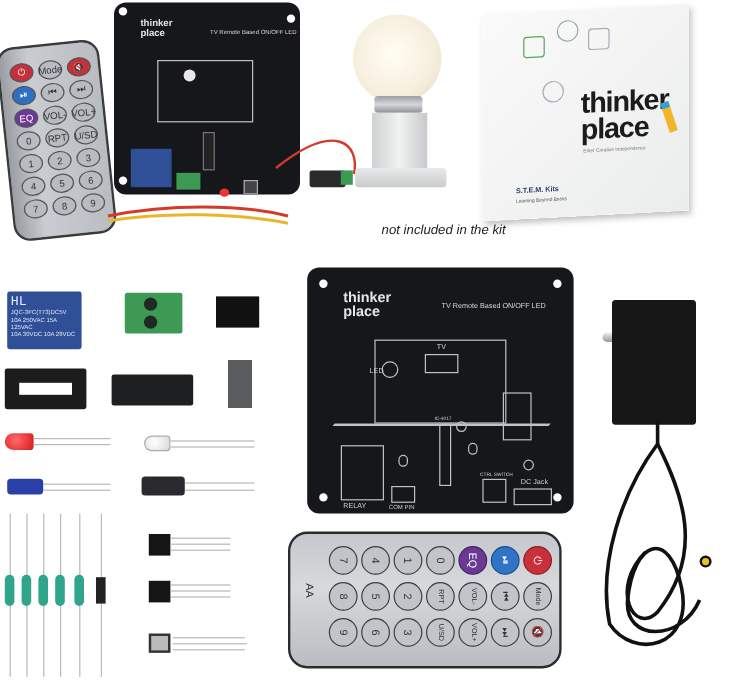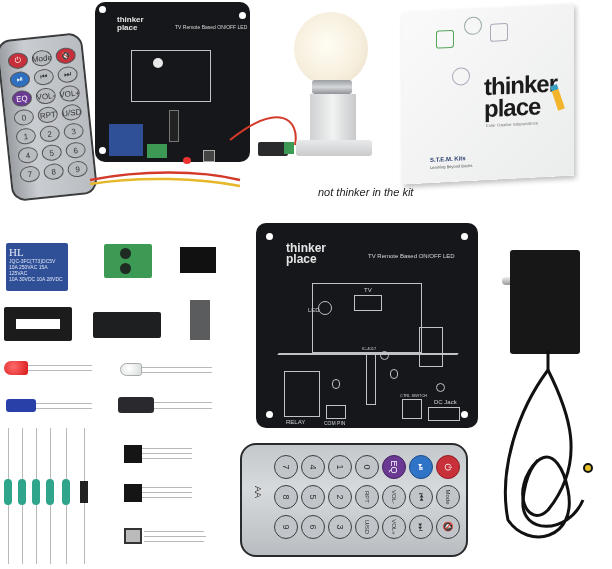--- a/index.html
+++ b/index.html
@@ -30,21 +30,21 @@
   
   .box { left: 402px; top: 8px; width: 172px; height: 172px; background: linear-gradient(135deg,#fafafa,#ebecec); box-shadow: 2px 3px 5px rgba(0,0,0,0.25); transform: skewY(-3deg); }
   .box .brand { position: absolute; left: 82px; top: 68px; font-size: 24px; font-weight: bold; color: #1b1b1b; line-height: 22px; letter-spacing: -1px; }
   .box .tag { position: absolute; left: 84px; top: 115px; font-size: 4px; color: #777; }
   .box .stem { position: absolute; left: 28px; top: 146px; font-size: 6px; color: #2b3e6e; font-weight: bold; }
   .box .stem-sub { position: absolute; left: 28px; top: 154px; font-size: 4px; color: #555; }
   .pencil { position: absolute; left: 152px; top: 80px; width: 7px; height: 26px; background: linear-gradient(#3aa0c6 20%, #f2b42a 20%); transform: rotate(-18deg); }
   .ico-green { position: absolute; width: 18px; height: 18px; border: 1.5px solid #58a55c; border-radius: 3px; }
   
   .relay { left: 6px; top: 243px; width: 62px; height: 48px; background: #2f4f97; border-radius: 2px; color: #dfe6f5; font-size: 5px; padding: 3px; }
-  .relay .hl { font-size: 11px; font-family: Liberation Serif, serif; color: #e9eef9; }
+  .relay .hl { font-size: 11px; font-family: Liberation Mono, monospace; color: #e9eef9; }
   .terminal { left: 104px; top: 244px; width: 48px; height: 34px; background: #3c9a55; border-radius: 2px; }
   .terminal .screw { position: absolute; width: 11px; height: 11px; border-radius: 50%; background: #1f2a22; left: 16px; }
   .dcjack { left: 180px; top: 247px; width: 36px; height: 26px; background: #111; }
   .icsocket { left: 4px; top: 307px; width: 68px; height: 34px; background: #1c1c1c; border-radius: 2px; }
   .icsocket .slot { position: absolute; left: 12px; top: 12px; width: 44px; height: 10px; background: #fff; }
   .ic { left: 93px; top: 312px; width: 68px; height: 26px; background: #1e1f21; border-radius: 2px; }
   .switch { left: 190px; top: 300px; width: 20px; height: 40px; background: #5a5c5e; }
   .led-red { left: 4px; top: 361px; width: 24px; height: 14px; background: radial-gradient(circle at 40% 40%, #ff6a6a, #d81818); border-radius: 7px 3px 3px 7px; }
   .led-clear { left: 120px; top: 363px; width: 22px; height: 13px; background: radial-gradient(circle at 40% 40%, #fff, #d8dcdc); border-radius: 7px 3px 3px 7px; border: 1px solid #aaa; }
   .cap-blue { left: 6px; top: 399px; width: 30px; height: 13px; background: #2840a8; border-radius: 3px; }
@@ -122,21 +122,21 @@
   <path d="M10 80 C 60 70, 120 70, 160 80" stroke="#d43a2a" stroke-width="2.5" fill="none"></path>
   <path d="M10 84 C 60 76, 120 78, 160 86" stroke="#e6b72a" stroke-width="2.5" fill="none"></path>
   <path d="M150 40 C 200 0, 220 20, 215 45" stroke="#d43a2a" stroke-width="2" fill="none"></path>
 </svg>
 
 <div class="abs bulb"></div>
 <div class="abs bulb-cap"></div>
 <div class="abs holder"></div>
 <div class="abs holder-base"></div>
 <div class="abs caption">
-  <div>not thinker in the kit</div>
+  <div>not included in the kit</div>
 </div>
 
 <div class="abs box">
   <span class="ico-green" style="left:34px;top:20px;"></span>
   <span class="ico-green" style="left:62px;top:8px;border-radius:50%;border-color:#9aa"></span>
   <span class="ico-green" style="left:88px;top:16px;border-color:#aab"></span>
   <span class="ico-green" style="left:50px;top:58px;border-radius:50%;border-color:#aab"></span>
   <div class="brand">
     <div>thinker</div>
     <div>place</div>

